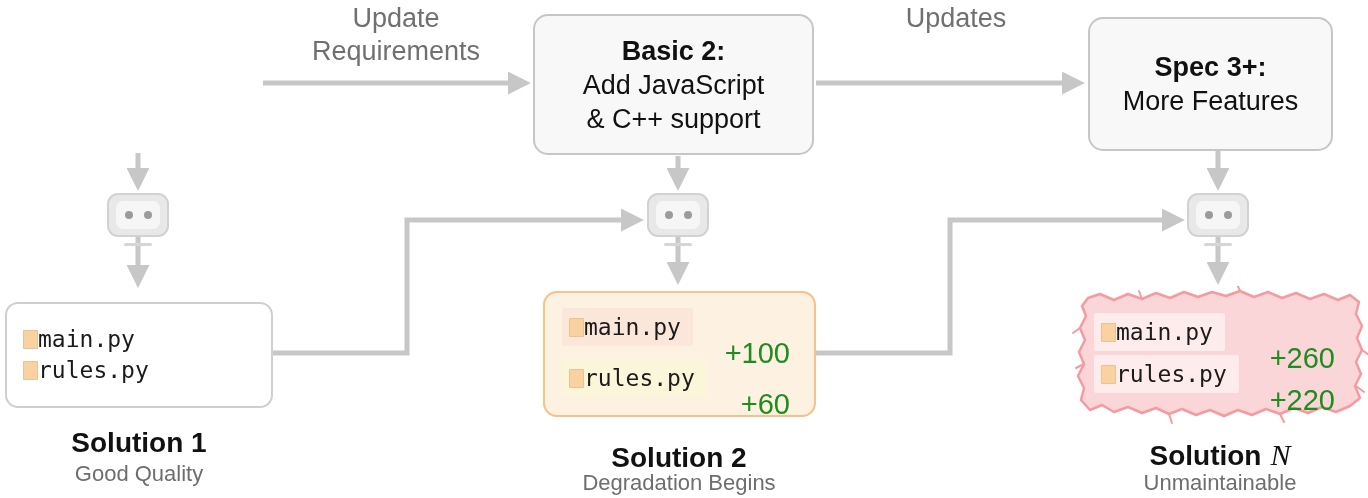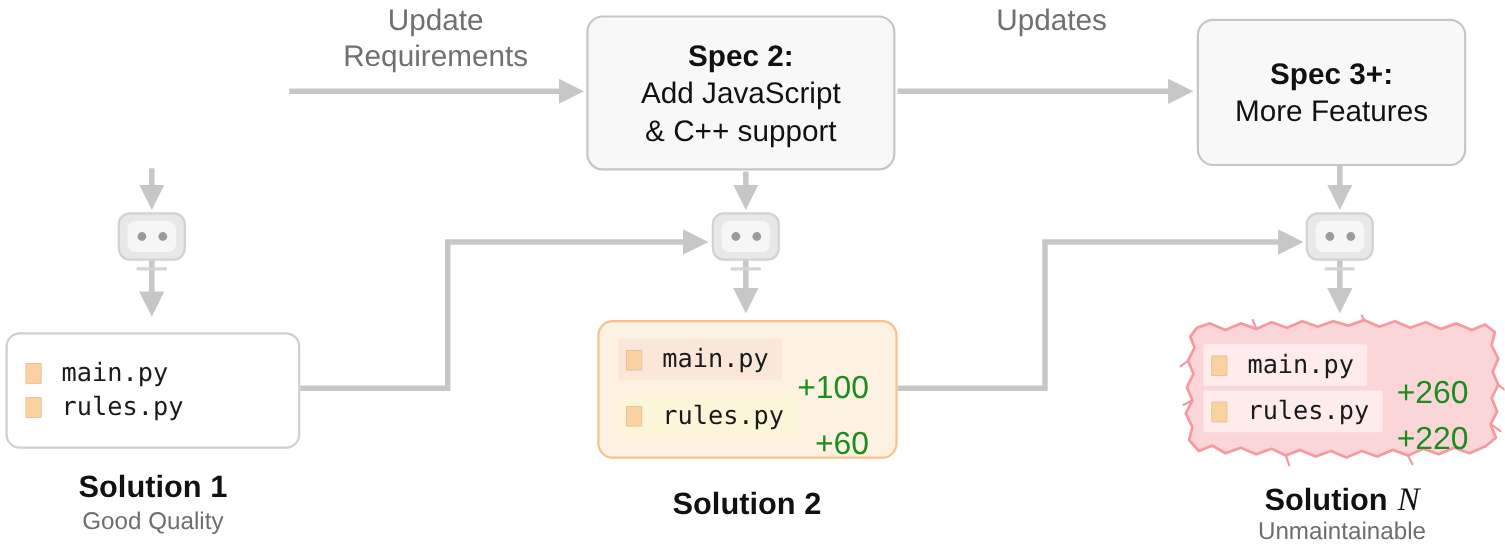--- a/index.html
+++ b/index.html
@@ -50,21 +50,21 @@
   }
   .sol-card-2{
     background:#fdf1e2;border:2px solid #f5c28c;border-radius:14px;
     padding:15px 0 0 17px;display:flex;flex-direction:column;gap:13px;
   }
   .sol-rows-n{
     position:absolute;z-index:2;display:flex;flex-direction:column;gap:4px;
   }
   .file-row{position:relative;display:flex;align-items:center;}
   .file-chip{
-    display:inline-flex;align-items:center;gap:18px;
+    display:inline-flex;align-items:center;gap:0;
     padding:6px 12px 6px 7px;border-radius:2px;width:fit-content;
   }
   .sol-card-1 .file-chip{padding:0;background:transparent;}
   .chip-peach{background:#fae7da;}
   .chip-yellow{background:#fbf6da;}
   .chip-pink{background:#fdeceb;}
   .file-icon{
     display:inline-block;width:15px;height:19px;
     background:#fad2a2;border:1px solid rgba(0,0,0,0.07);box-sizing:border-box;
     border-radius:1px;flex:none;
@@ -123,21 +123,21 @@
       <path d="M1218,151 V184" marker-end="url(#ah)"></path>
       <path d="M1218,230 V278" marker-end="url(#ah)"></path>
 
       <path d="M273,353 L407,353 L407,220 L637,220" marker-end="url(#ah)"></path>
       <path d="M816,353 L950,353 L950,220 L1178,220" marker-end="url(#ah)"></path>
     </g>
   </svg>
 
 
   <div class="spec-box" style="left:533px;top:14px;width:281px;height:141px;">
-    <div class="spec-title">Spec 2:</div>
+    <div class="spec-title">Basic 2:</div>
     <div class="spec-line">Add JavaScript</div>
     <div class="spec-line">&amp; C++ support</div>
   </div>
 
   <div class="spec-box" style="left:1088px;top:17px;width:245px;height:134px;">
     <div class="spec-title">Spec 3+:</div>
     <div class="spec-line">More Features</div>
 
   </div>
 
@@ -246,17 +246,18 @@
         <span class="file-name">rules.py</span>
       </span>
       <span class="diff">+220</span>
     </div>
   </div>
 
   <div class="sol-label" style="left:14px;top:427px;width:250px;"><span>Solution 1</span></div>
   <div class="sol-subtitle" style="left:14px;top:461px;width:250px;">Good Quality</div>
 
   <div class="sol-label" style="left:554px;top:442px;width:250px;"><span>Solution 2</span></div>
+  <div class="sol-subtitle" style="left:554px;top:470px;width:250px;">Degradation Begins</div>
 
   <div class="sol-label" style="left:1095px;top:438px;width:250px;"><span>Solution</span><span class="label-suffix">N</span></div>
   <div class="sol-subtitle" style="left:1095px;top:470px;width:250px;">Unmaintainable</div>
 
 </div>
 
 </body></html>

